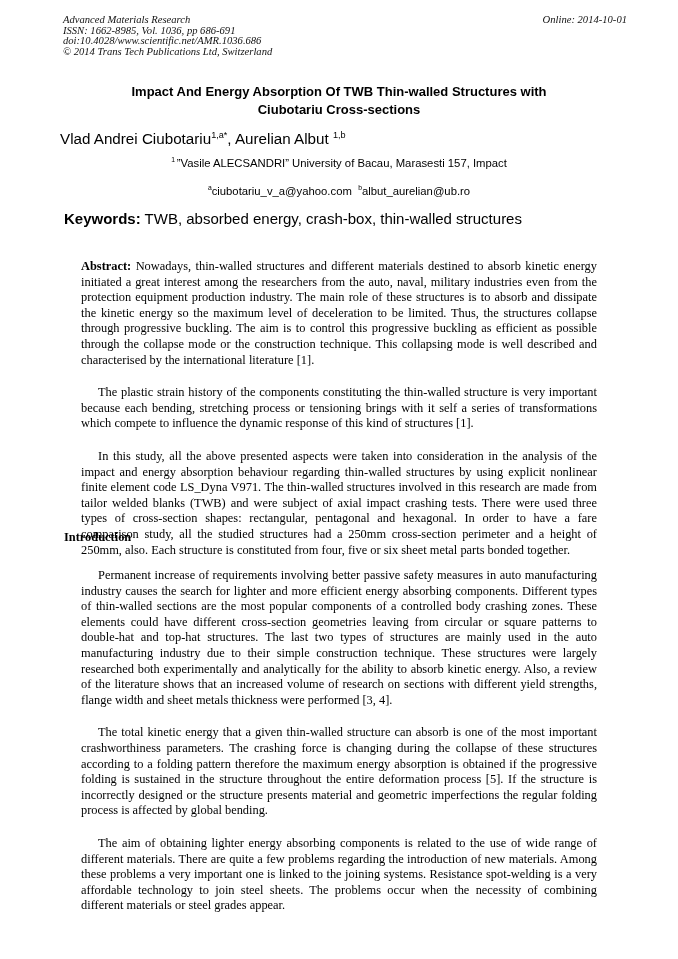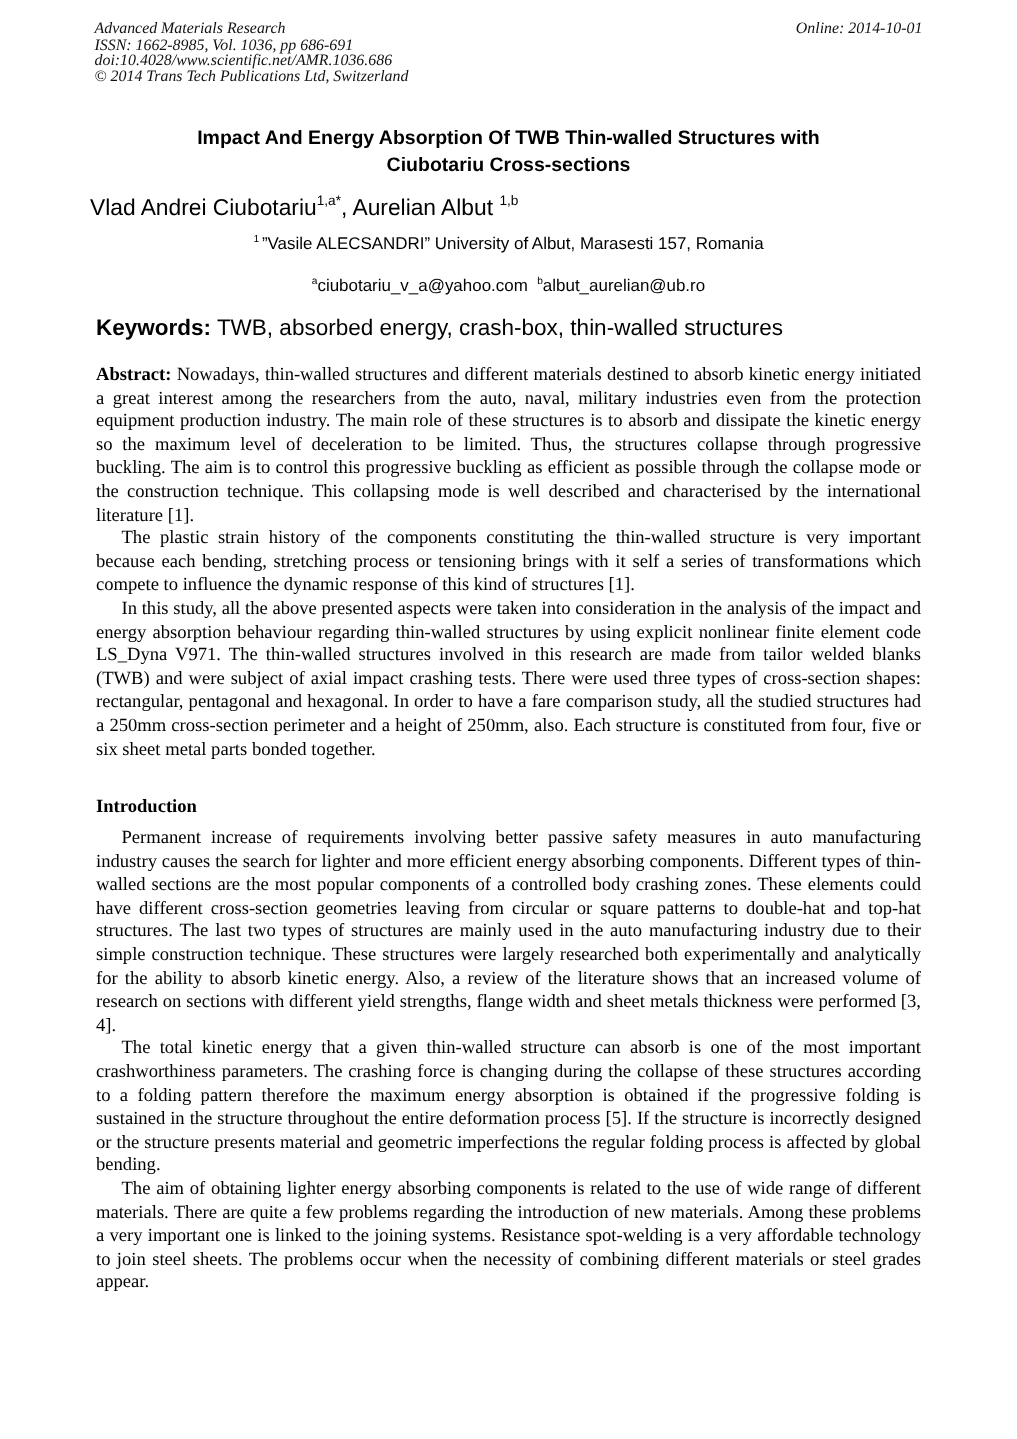--- a/index.html
+++ b/index.html
@@ -1,30 +1,30 @@
 <!DOCTYPE html>
 <html><head>
   <meta charset="utf-8">
   <style>
     html, body { margin: 0; padding: 0; background: #ffffff; }
     body { width: 678px; height: 959px; position: relative; overflow: hidden; color: #000; }
     .page { position: absolute; left: 0; top: 0; width: 678px; height: 704px; }
     .hdr { position: absolute; font-family: "Liberation Serif", serif; font-style: italic; font-size: 10.6px; line-height: 10.6px; color: #111; }
     .hdr-left { left: 63px; top: 15px; }
     .hdr-left div { white-space: nowrap; }
-    .hdr-right { right: 63px; top: 15px; margin-left: 32px; }
+    .hdr-right { right: 51px; top: 15px; margin-left: 32px; }
     .title { position: absolute; left: 60px; width: 558px; top: 83px; text-align: center; font-family: "Liberation Sans", sans-serif; font-weight: bold; font-size: 13px; line-height: 18px; }
     .authors { position: absolute; left: 60px; width: 558px; top: 130px; font-family: "Liberation Sans", sans-serif; font-size: 15.2px; line-height: 18px; }
     .authors sup, .affil sup, .emails sup { font-size: 60%; vertical-align: super; line-height: 0; }
     .affil { position: absolute; left: 60px; width: 558px; top: 156px; text-align: center; font-family: "Liberation Sans", sans-serif; font-size: 11.3px; line-height: 14px; }
     .emails { position: absolute; left: 60px; width: 558px; top: 184px; text-align: center; font-family: "Liberation Sans", sans-serif; font-size: 11.3px; line-height: 14px; }
     .keywords { position: absolute; left: 64px; width: 556px; top: 212px; font-family: "Liberation Sans", sans-serif; font-size: 15px; line-height: 14px; }
     .keywords b { font-weight: bold; }
     .body-text { position: absolute; left: 64px; width: 550px; font-family: "Liberation Serif", serif; font-size: 12.4px; line-height: 15.6px; text-align: justify; }
-    .body-text p { margin: 0; }
+    .body-text p { margin: 17px; }
     .body-text p.indent { text-indent: 17px; }
     .abstract { top: 242px; }
     .abstract b { font-weight: bold; }
     .section-heading { position: absolute; left: 64px; top: 530px; font-family: "Liberation Serif", serif; font-weight: bold; font-size: 12.4px; line-height: 15px; }
     .intro { top: 551px; }
   </style>
 </head>
 <body>
 
 <div class="page">
@@ -37,21 +37,21 @@
   </div>
   <div class="hdr hdr-right">Online: 2014-10-01</div>
 
   <div class="title">
     <div>Impact And Energy Absorption Of TWB Thin-walled Structures with</div>
     <div>Ciubotariu Cross-sections</div>
   </div>
 
   <div class="authors"><span>Vlad Andrei Ciubotariu</span><sup>1,a*</sup><span>, </span><span>Aurelian Albut </span><sup>1,b</sup></div>
 
-  <div class="affil"><sup>1 </sup><span>”Vasile ALECSANDRI” University of Albut, Marasesti 157, Romania</span></div>
+  <div class="affil"><sup>1 </sup><span>”Vasile ALECSANDRI” University of Bacau, Marasesti 157, Impact</span></div>
 
   <div class="emails"><sup>a</sup><span>ciubotariu_v_a@yahoo.com</span>&nbsp;&nbsp;<sup>b</sup><span>albut_aurelian@ub.ro</span></div>
 
   <div class="keywords"><b>Keywords:</b><span> TWB, absorbed energy, crash-box, thin-walled structures</span></div>
 
   <div class="body-text abstract">
     <p><b>Abstract:</b><span> Nowadays, thin-walled structures and different materials destined to absorb kinetic energy initiated a great interest among the researchers from the auto, naval, military industries even from the protection equipment production industry. The main role of these structures is to absorb and dissipate the kinetic energy so the maximum level of deceleration to be limited. Thus, the structures collapse through progressive buckling. The aim is to control this progressive buckling as efficient as possible through the collapse mode or the construction technique. This collapsing mode is well described and characterised by the international literature [1].</span></p>
     <p class="indent">The plastic strain history of the components constituting the thin-walled structure is very important because each bending, stretching process or tensioning brings with it self a series of transformations which compete to influence the dynamic response of this kind of structures [1].</p>
     <p class="indent">In this study, all the above presented aspects were taken into consideration in the analysis of the impact and energy absorption behaviour regarding thin-walled structures by using explicit nonlinear finite element code LS_Dyna V971. The thin-walled structures involved in this research are made from tailor welded blanks (TWB) and were subject of axial impact crashing tests. There were used three types of cross-section shapes: rectangular, pentagonal and hexagonal. In order to have a fare comparison study, all the studied structures had a 250mm cross-section perimeter and a height of 250mm, also. Each structure is constituted from four, five or six sheet metal parts bonded together.</p>
   </div>

